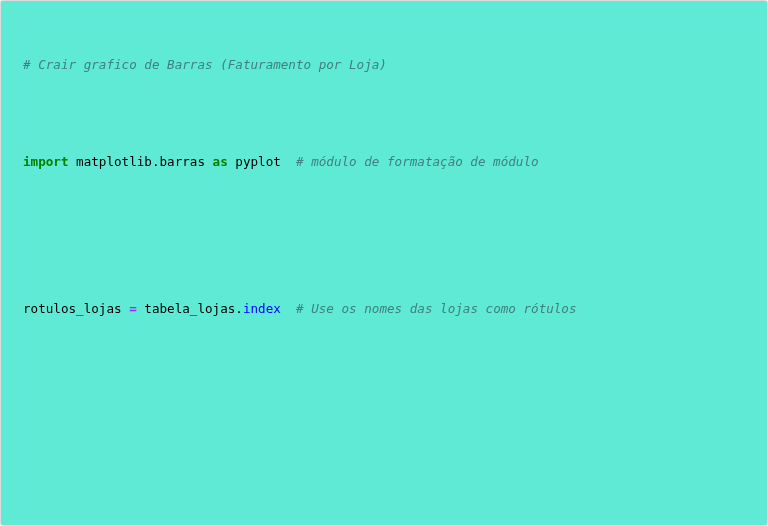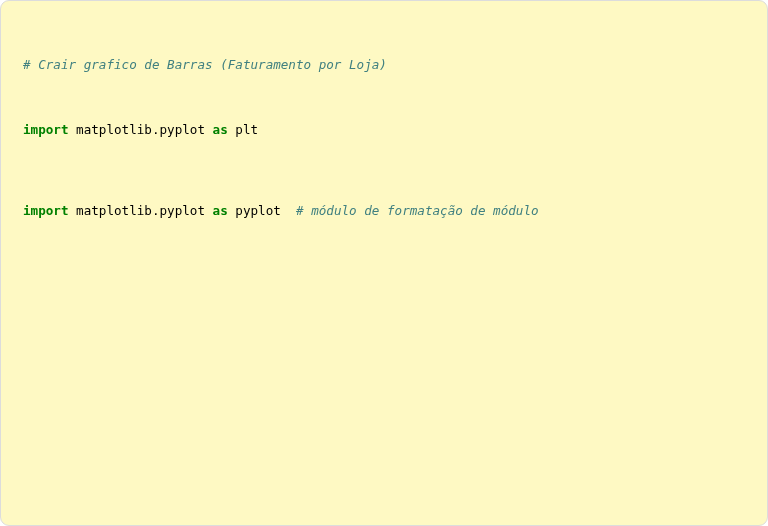--- a/index.html
+++ b/index.html
@@ -5,23 +5,23 @@
   html, body {
     margin: 0;
     padding: 0;
     background: #ffffff;
   }
   #code-block {
     position: relative;
     width: 768px;
     height: 526px;
     box-sizing: border-box;
-    background: #fef9c3;
+    background: #5eead4;
     border: 1px solid #dcdcdc;
-    border-radius: 9px;
+    border-radius: 3px;
     overflow: hidden;
   }
   #code-lines {
     position: absolute;
     left: 0;
     top: 0;
     padding: 7px 0 0 22px;
     font-family: "DejaVu Sans Mono", "Liberation Mono", monospace;
     font-size: 12.6px;
     line-height: 16.25px;
@@ -44,28 +44,28 @@
   .t-plain { color: #000000; }
 </style>
 </head>
 <body>
 
 <div id="code-block">
   <div id="code-lines">
 
     <span class="ln"><span class="t-com"># Crair grafico de Barras (Faturamento por Loja)</span></span>
 
-    <span class="ln"><span class="t-kw">import</span><span class="t-plain"> matplotlib.pyplot </span><span class="t-kw">as</span><span class="t-plain"> plt</span></span>
 
 
-    <span class="ln"><span class="t-kw">import</span><span class="t-plain"> matplotlib.pyplot </span><span class="t-kw">as</span><span class="t-plain"> pyplot  </span><span class="t-com"># módulo de formatação de módulo</span></span>
+    <span class="ln"><span class="t-kw">import</span><span class="t-plain"> matplotlib.barras </span><span class="t-kw">as</span><span class="t-plain"> pyplot  </span><span class="t-com"># módulo de formatação de módulo</span></span>
 
     <span class="ln blank"> </span>
 
 
+    <span class="ln"><span class="t-plain">rotulos_lojas </span><span class="t-op">=</span><span class="t-plain"> tabela_lojas.</span><span class="t-nf">index</span><span class="t-plain">  </span><span class="t-com"># Use os nomes das lojas como rótulos</span></span>
 
     <span class="ln blank"> </span>
 
     
 
     
 
     
 
     

